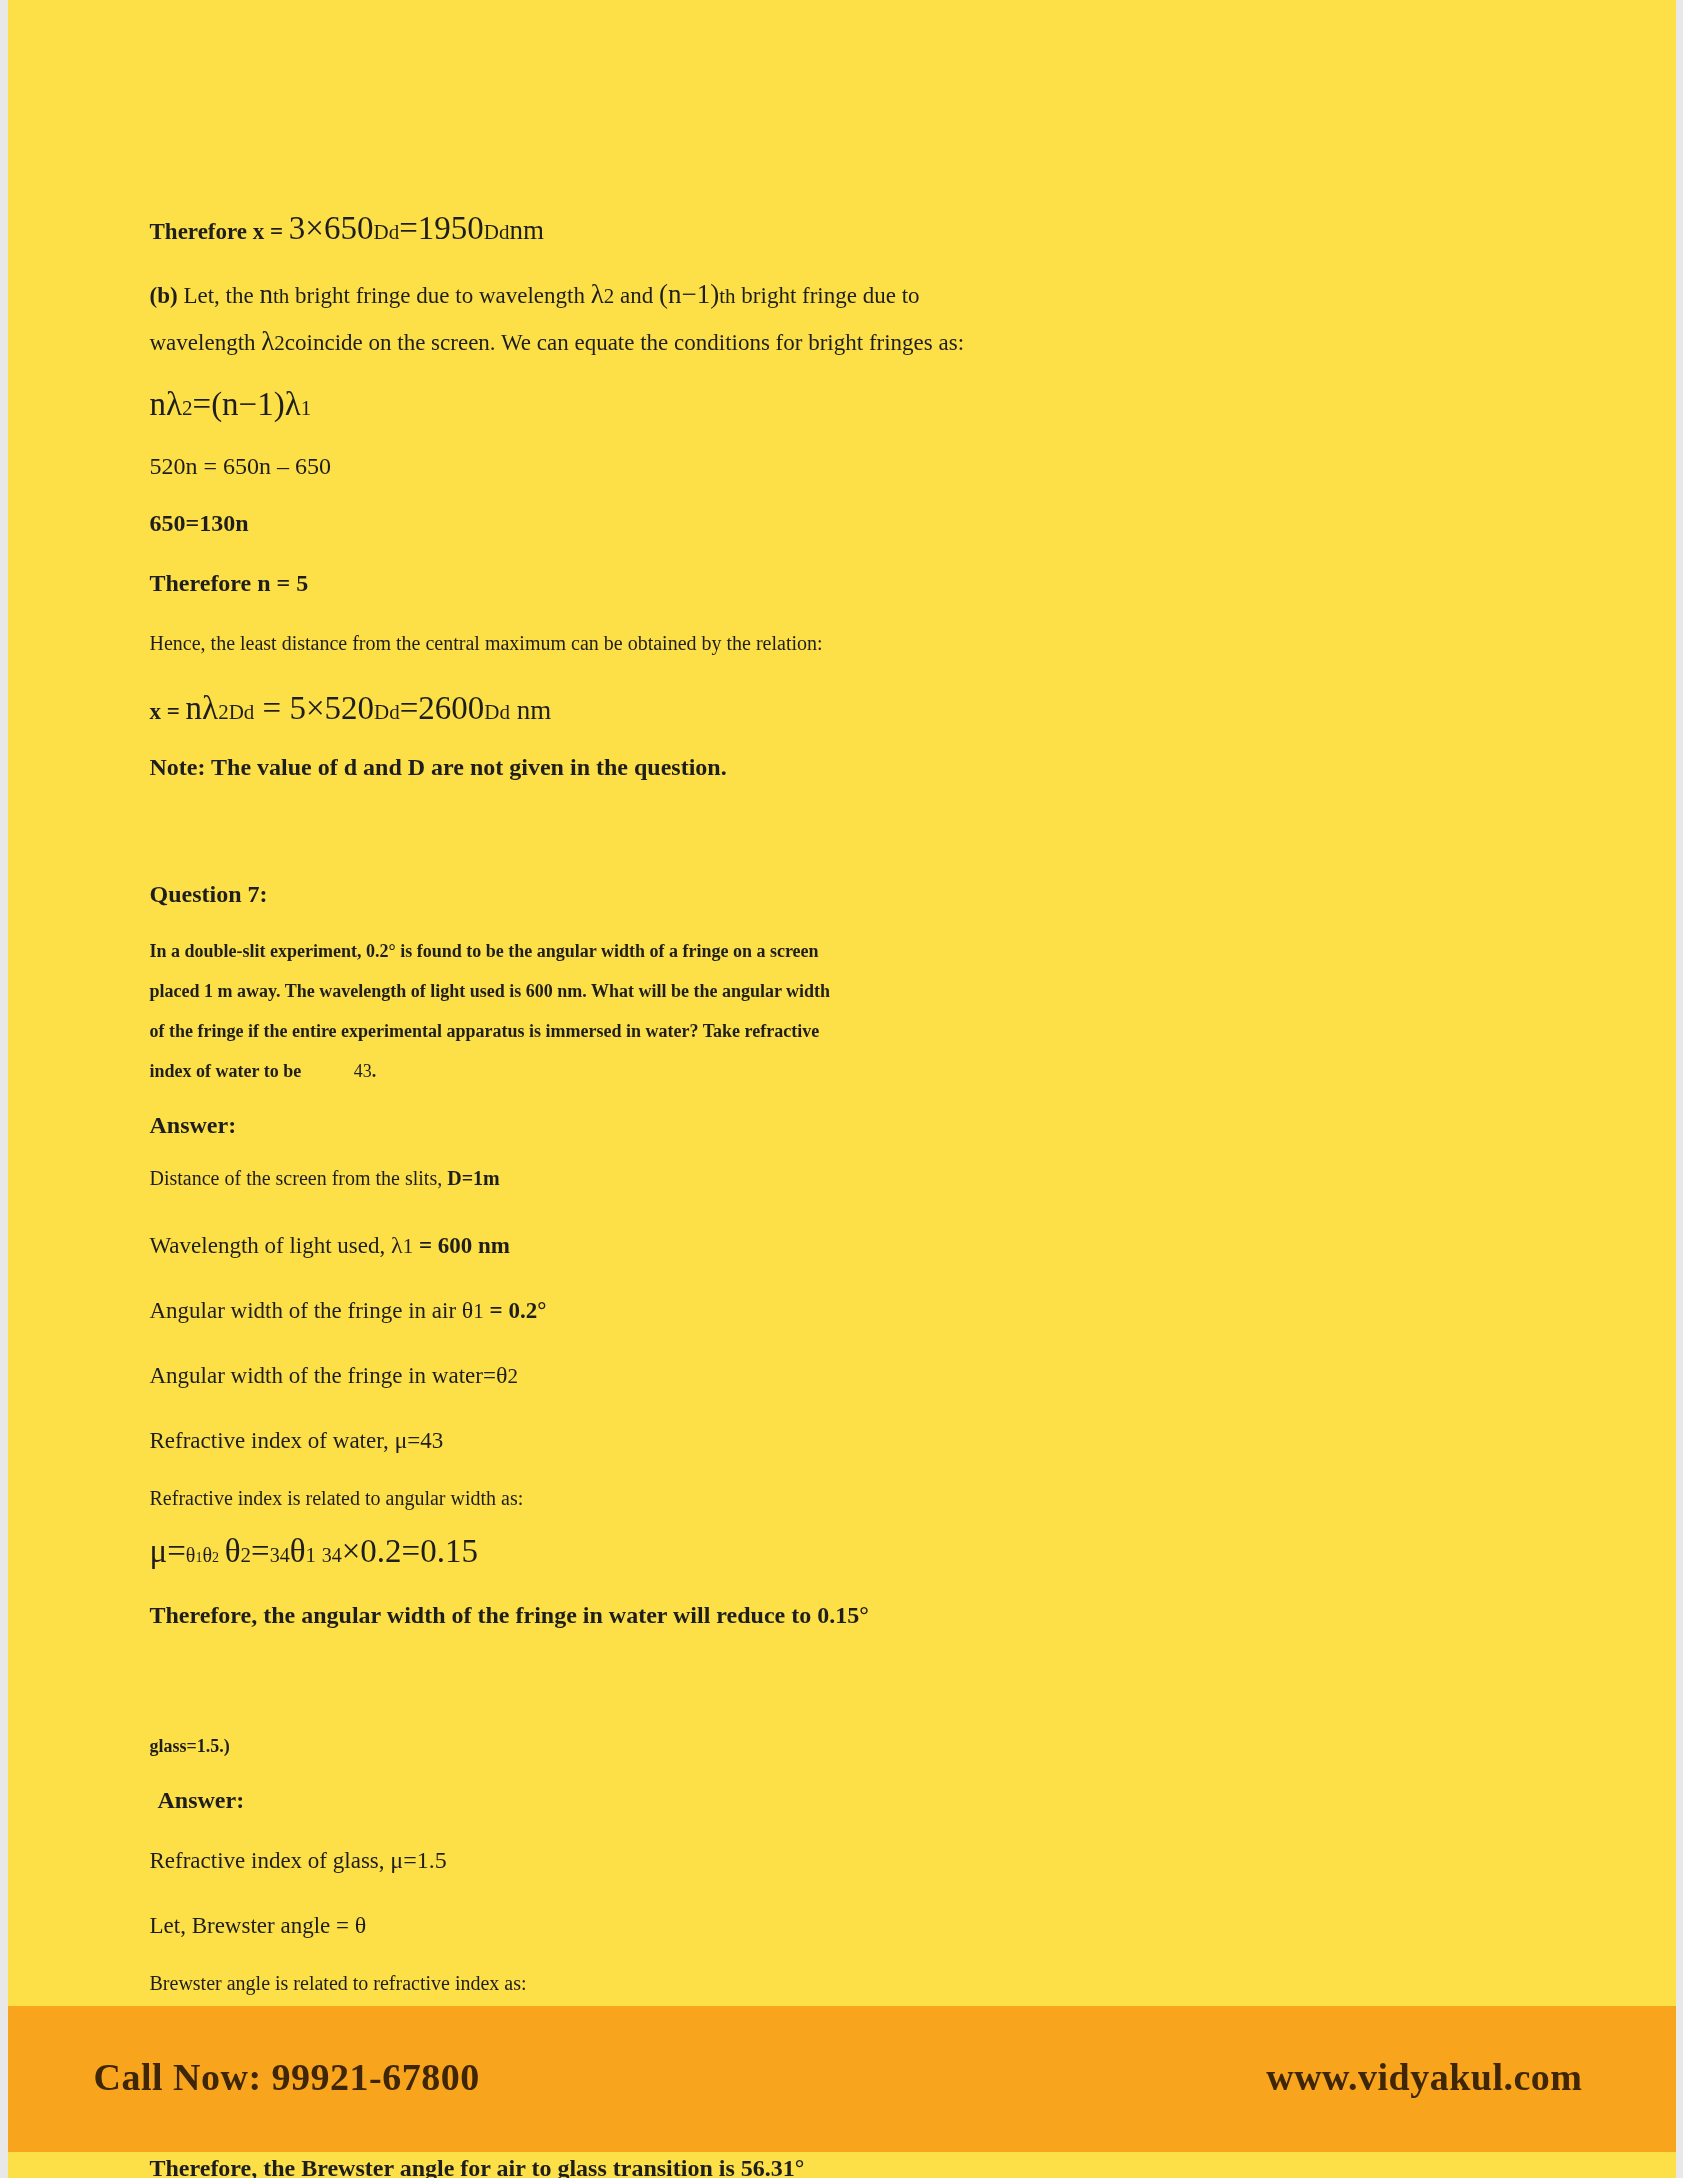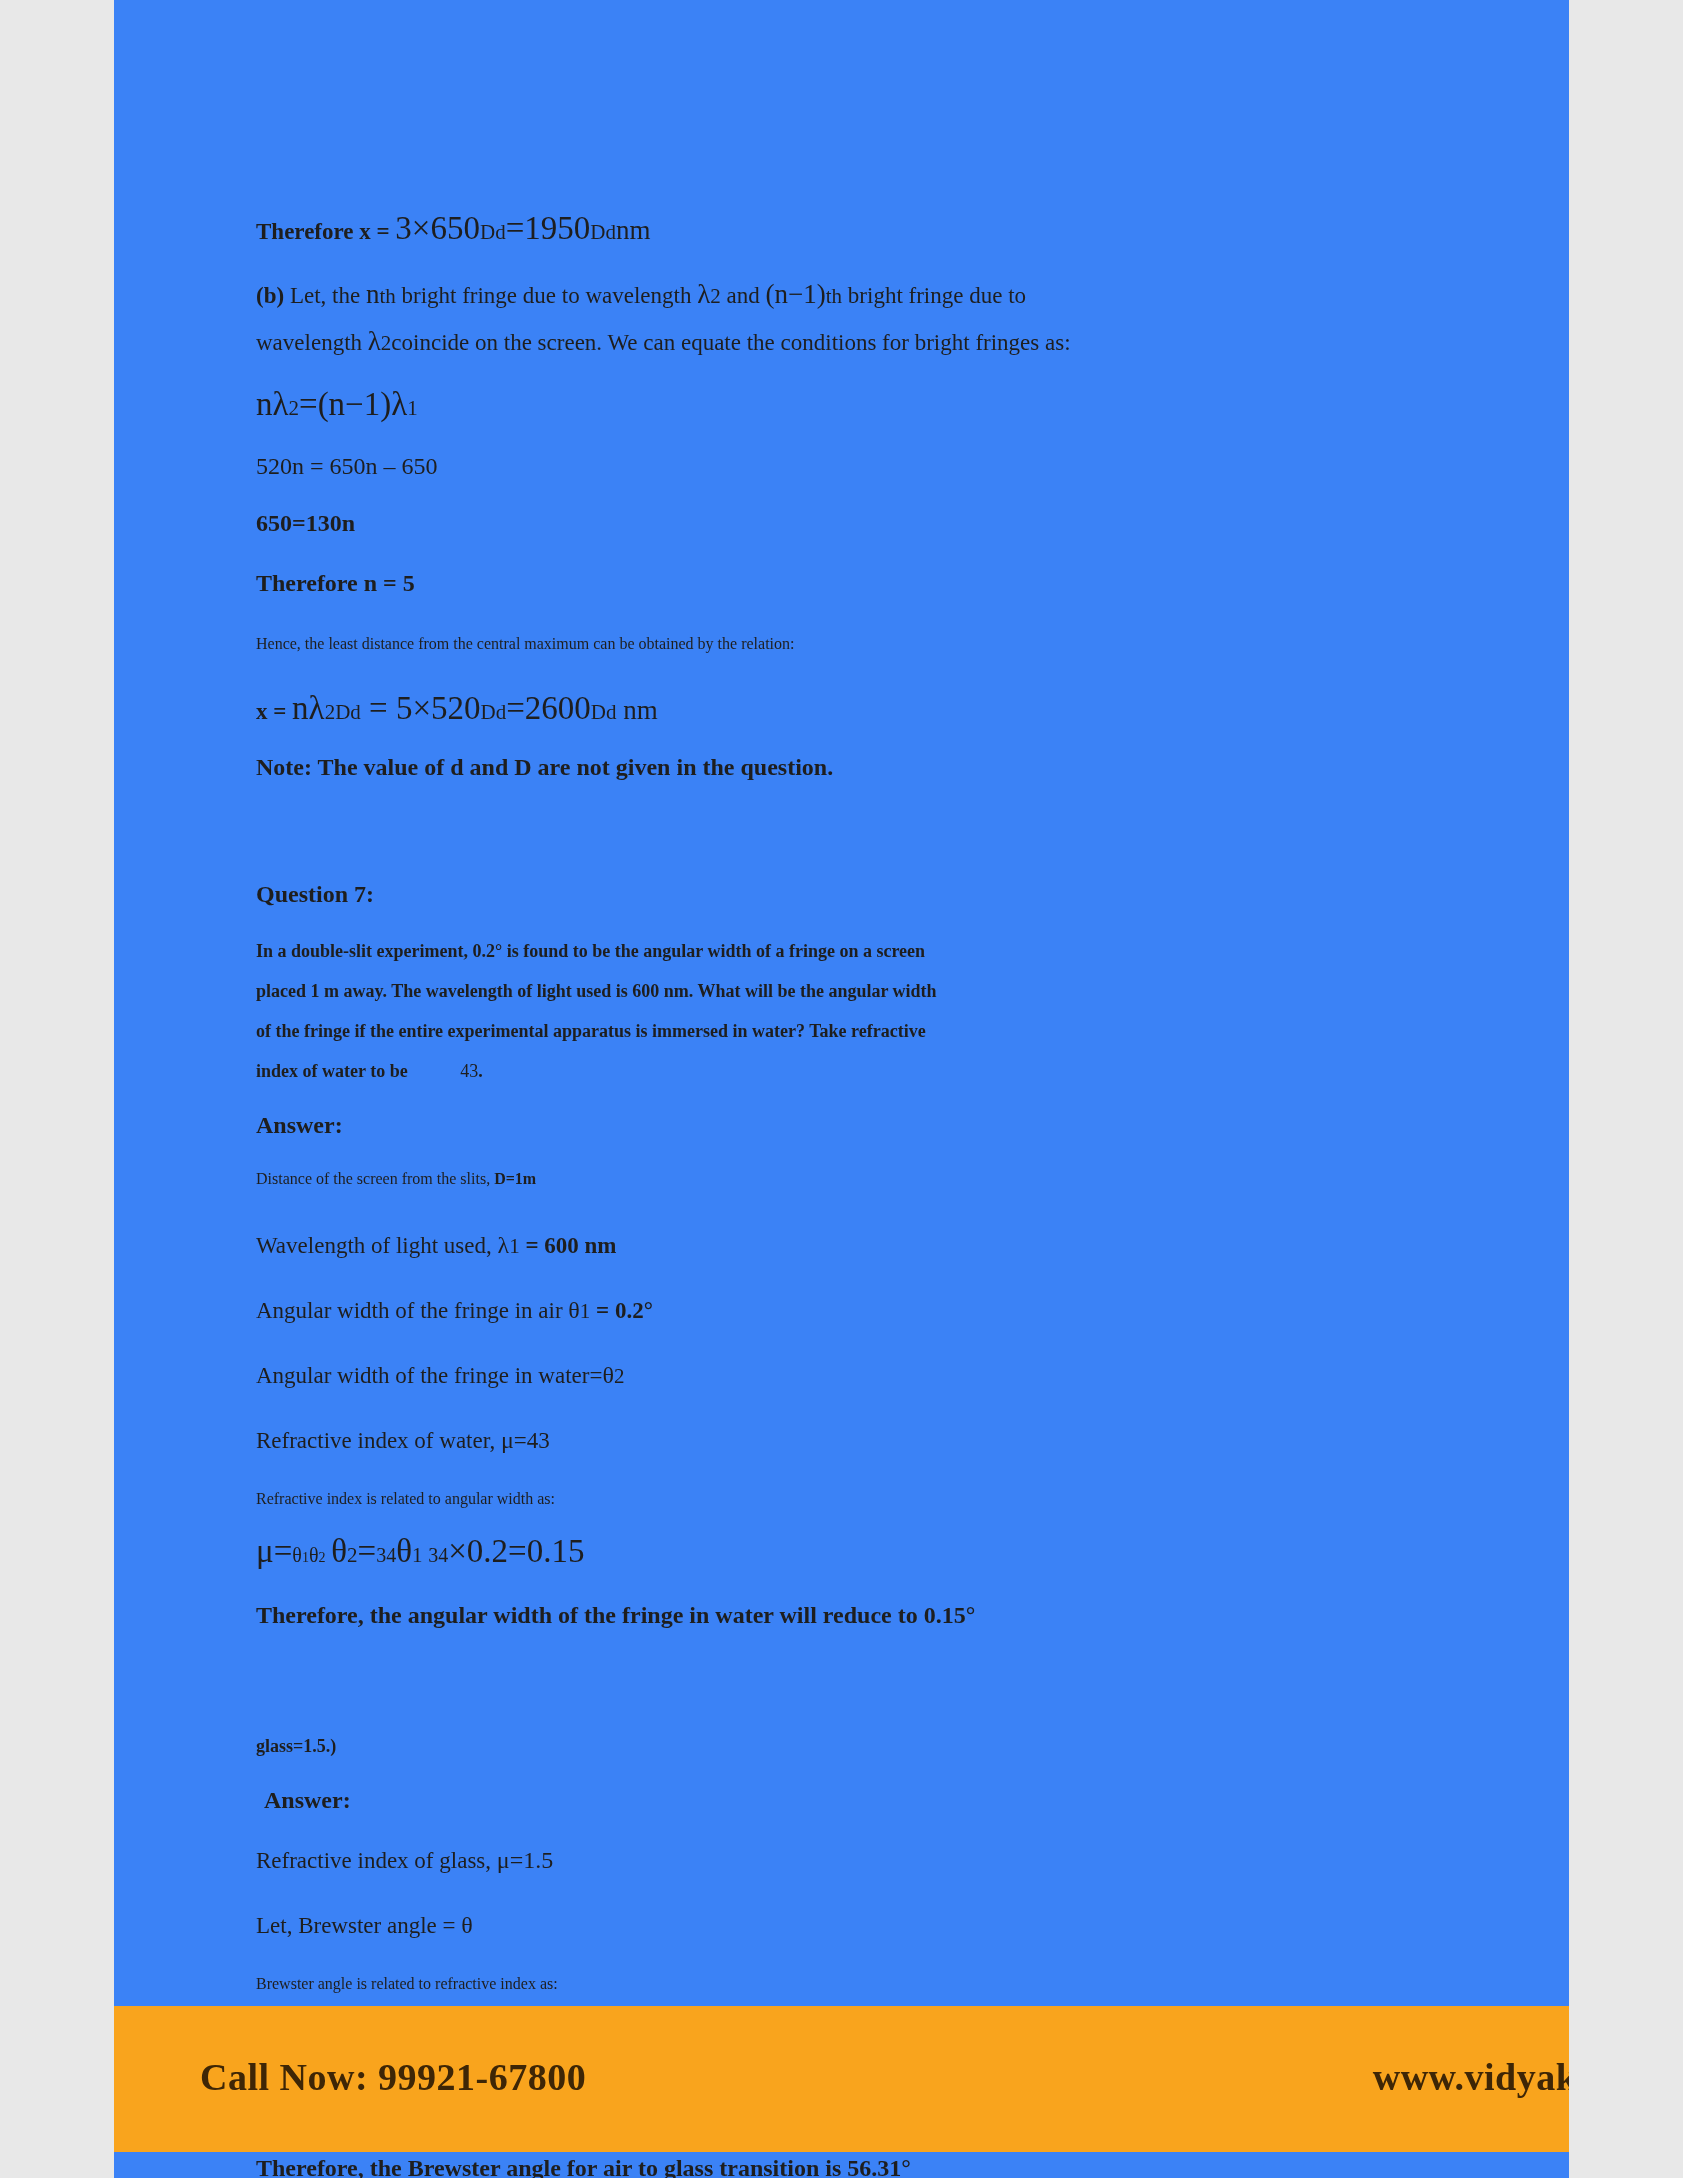--- a/index.html
+++ b/index.html
@@ -1,26 +1,26 @@
 <!DOCTYPE html>
 <html><head>
 <meta charset="utf-8">
 <style>
   html,body { margin:0; padding:0; background:#e8e8e8; }
   .page {
-    position:relative; width:1455px; height:2178px; background:#3b82f6;
+    position:relative; width:1668px; height:2178px; background:#fde047;
     font-family:"Liberation Serif","DejaVu Serif",serif; color:#1e1e1e;
     overflow:hidden; margin:0 auto;
   }
   .content { position:absolute; left:142px; top:206px; width:1287px; }
   .blk { margin:0; }
   .ln  { white-space:nowrap; }
 
   
-  .k-body   { font-size:16px; line-height:33px; }
+  .k-body   { font-size:20px; line-height:33px; }
   .k-bold   { font-size:24px;   line-height:33px; font-weight:700; }
   .k-f40    { font-size:23px; line-height:40px; }
   .k-f42    { font-size:23px; line-height:42px; }
   .k-f44    { font-size:23px; line-height:44px; }
   .k-para45 { font-size:23px; line-height:45px; }
   .k-qlines { font-size:18px; line-height:40px; font-weight:700; }
   .k-sym    { font-size:23px; line-height:46px; }
 
   
   .g-0 { margin-top:18px; }

